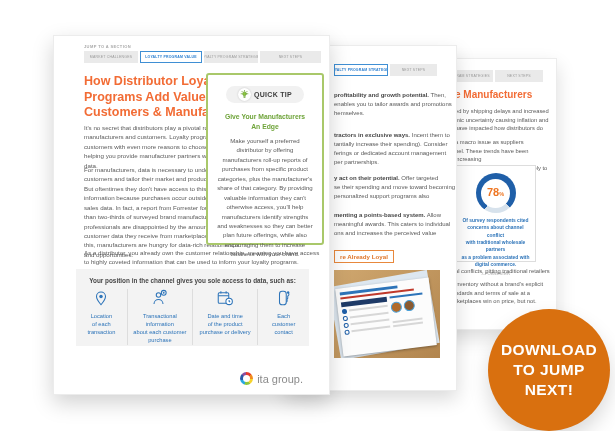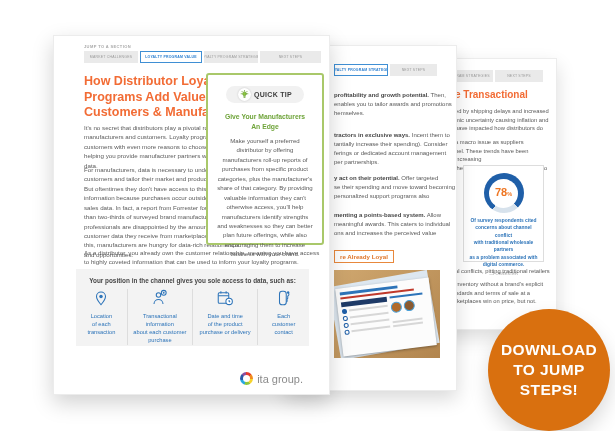--- a/index.html
+++ b/index.html
@@ -72,21 +72,21 @@
   .sheet-right { width:45%; }
   .sheet-rhead { height:2.5px; width:90%; background:#2D74B9; margin-bottom:3px; }
   .prod { display:inline-block; width:11px; height:11px; border-radius:50%; border:1.5px solid #4aa0d8; background:#b06a2a; margin:0 2px 2px 0; }
   .prod.alt { background:#8a5a30; }
   .sheet-rline { height:2px; width:80%; background:#d7d7d7; margin-top:2px; }
 
   .p3tabs { left:62px; top:11px; }
   .h3 { position:absolute; left:64px; top:30px; font-size:10px; font-weight:700; color:#F26C35; }
   .p3text { position:absolute; left:64px; width:100px; font-size:5.8px; line-height:1.5; }
   .p3a{top:48px}.p3b{top:79px}.p3c{top:208px}.p3d{top:221px}
-  .statcard { position:absolute; left:72px; top:106px; width:81px; height:97px; border:1px solid #ddd; background:#fff; text-align:center; }
+  .statcard { position:absolute; left:64px; top:106px; width:81px; height:97px; border:1px solid #ddd; background:#fff; text-align:center; }
   .donut { width:40px; height:40px; border-radius:50%; margin:7px auto 4px;
            background:conic-gradient(from 215deg, #1F5FA8 0 280.8deg, #D7E2EC 280.8deg 360deg);
            display:flex; align-items:center; justify-content:center; }
   .donut-hole { width:29px; height:29px; border-radius:50%; background:#fff; display:flex; align-items:baseline; justify-content:center; padding-top:8px; }
   .stat-val { font-size:11px; font-weight:800; color:#EE7623; line-height:1; }
   .stat-unit { font-size:5.5px; font-weight:800; color:#EE7623; }
   .stat-caption { font-size:4.9px; line-height:1.5; color:#2D74B9; font-weight:700; white-space:pre-line; padding:0 4px; }
   .stat-source { margin-top:2px; font-size:4px; color:#9a9a9a; }
 
   .dl-circle { position:absolute; left:488px; top:309px; width:122px; height:122px; border-radius:50%; background:#D9700F;
@@ -97,21 +97,21 @@
 </head>
 <body>
 
 <div class="canvas">
 
   <div class="page page3">
     <div class="tabs p3tabs">
       <div class="tab tw7">RAM STRATEGIES</div>
       <div class="tab tw8">NEXT STEPS</div>
     </div>
-    <div class="h3">e Transactional</div>
+    <div class="h3">e Manufacturers</div>
     <div class="p3text p3a body-text pre">ed by shipping delays and increased
 mic uncertainty causing inflation and
 have impacted how distributors do</div>
     <div class="p3text p3b body-text pre">a macro issue as suppliers
 nel. These trends have been increasing
 the intense pressures aren't likely to</div>
 
     <div class="statcard">
       <div class="donut">
         <div class="donut-hole">
@@ -282,16 +282,16 @@
 
     <div class="logo">
       <span class="logo-ring"></span>
       <span class="logo-text">ita group.</span>
     </div>
   </div>
 
   <div class="dl-circle">
     <span>DOWNLOAD</span>
     <span>TO JUMP</span>
-    <span>STEPS!</span>
+    <span>NEXT!</span>
   </div>
 
 </div>
 
 </body></html>

